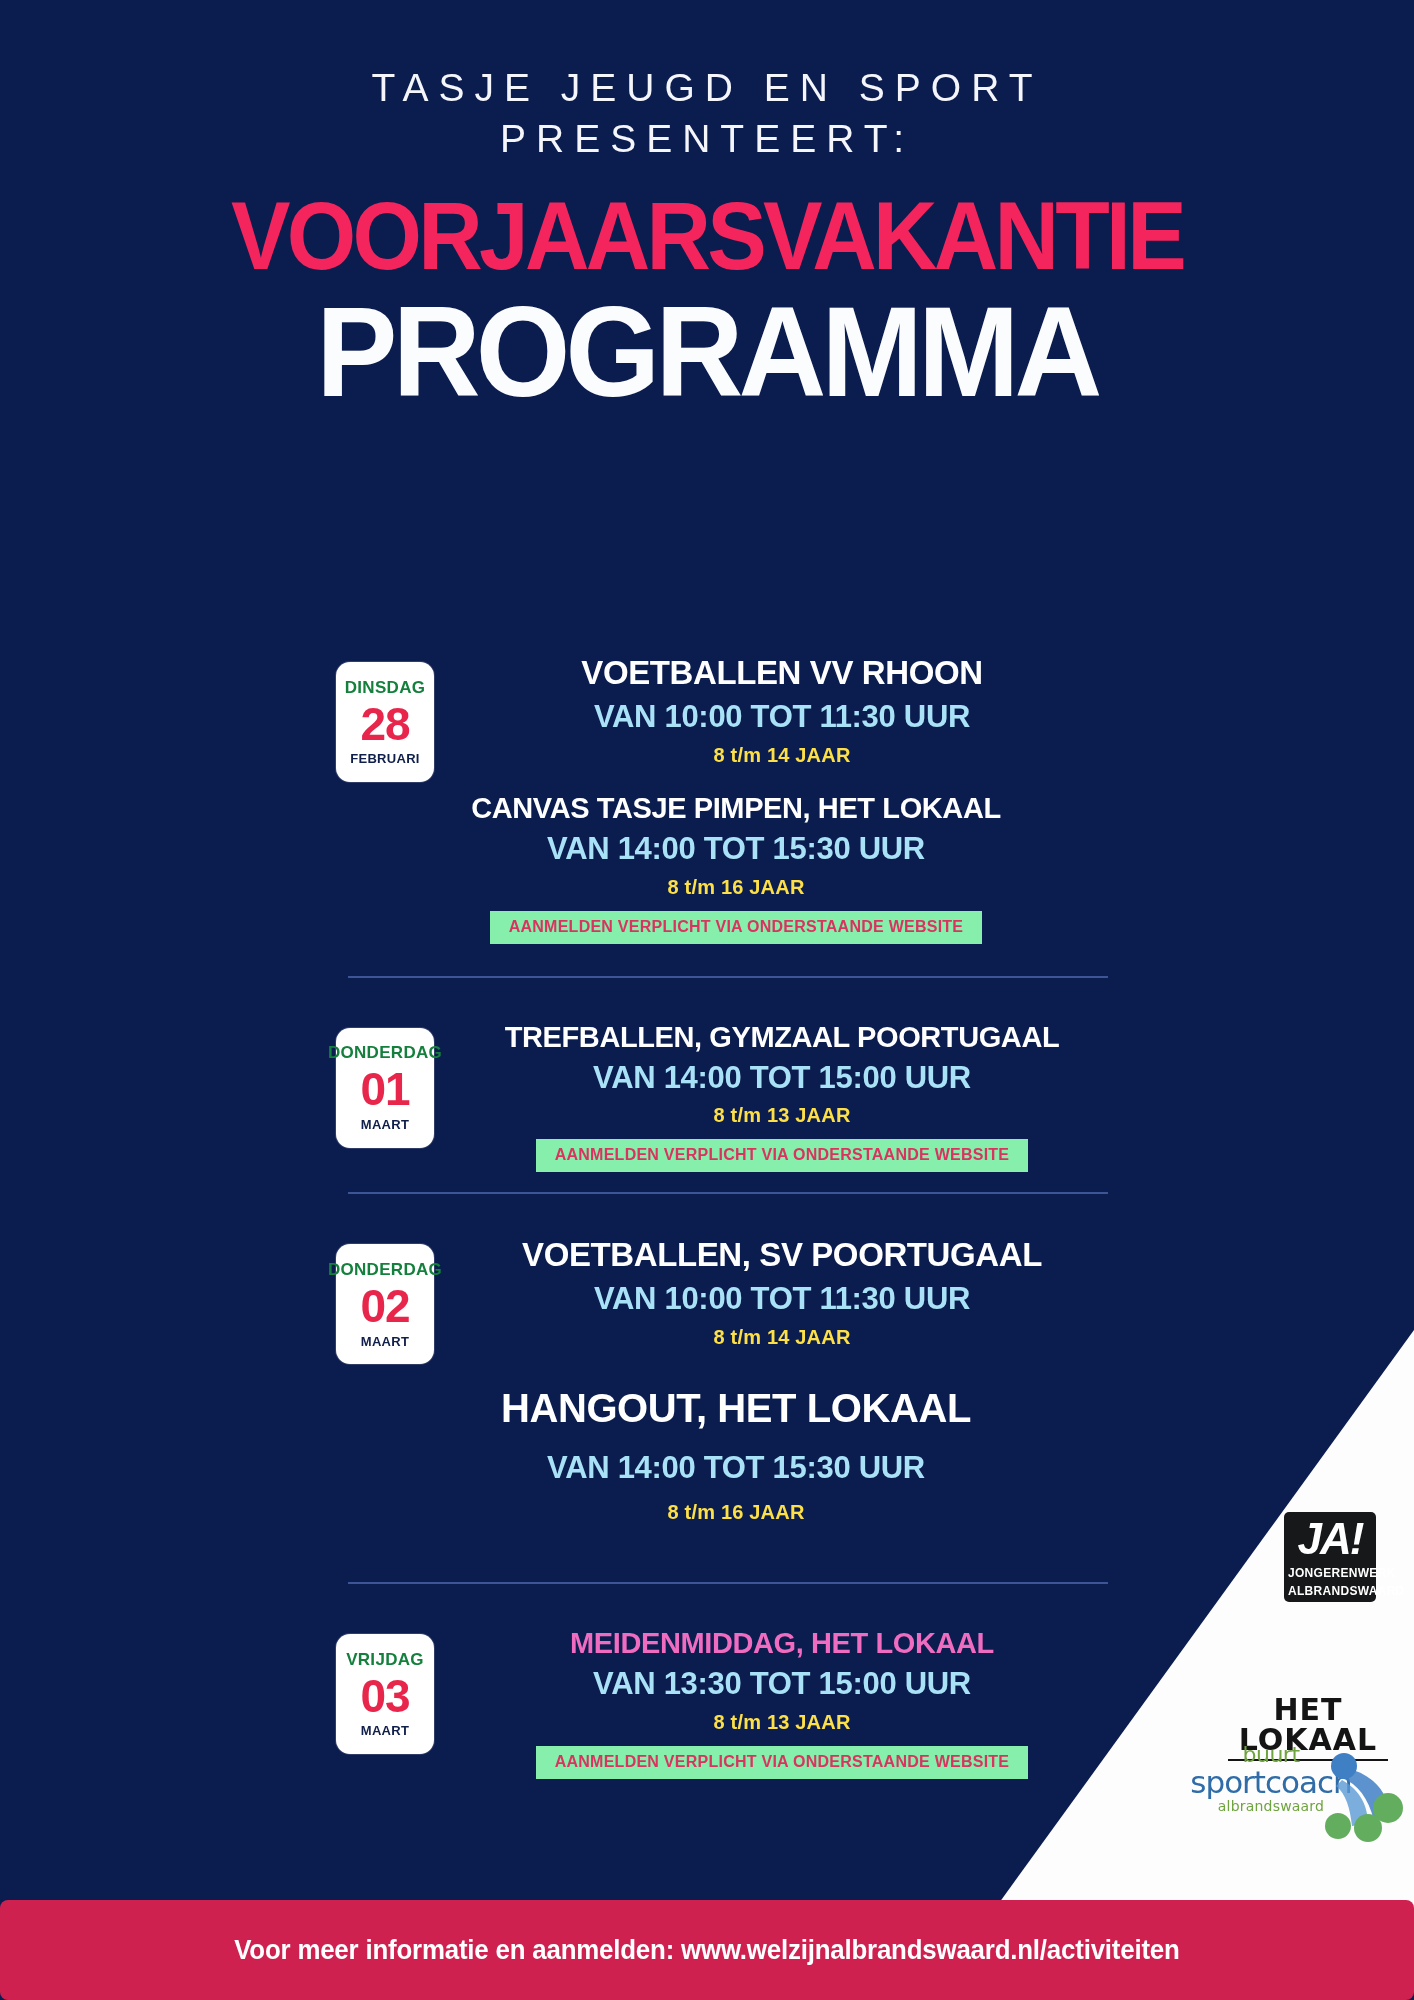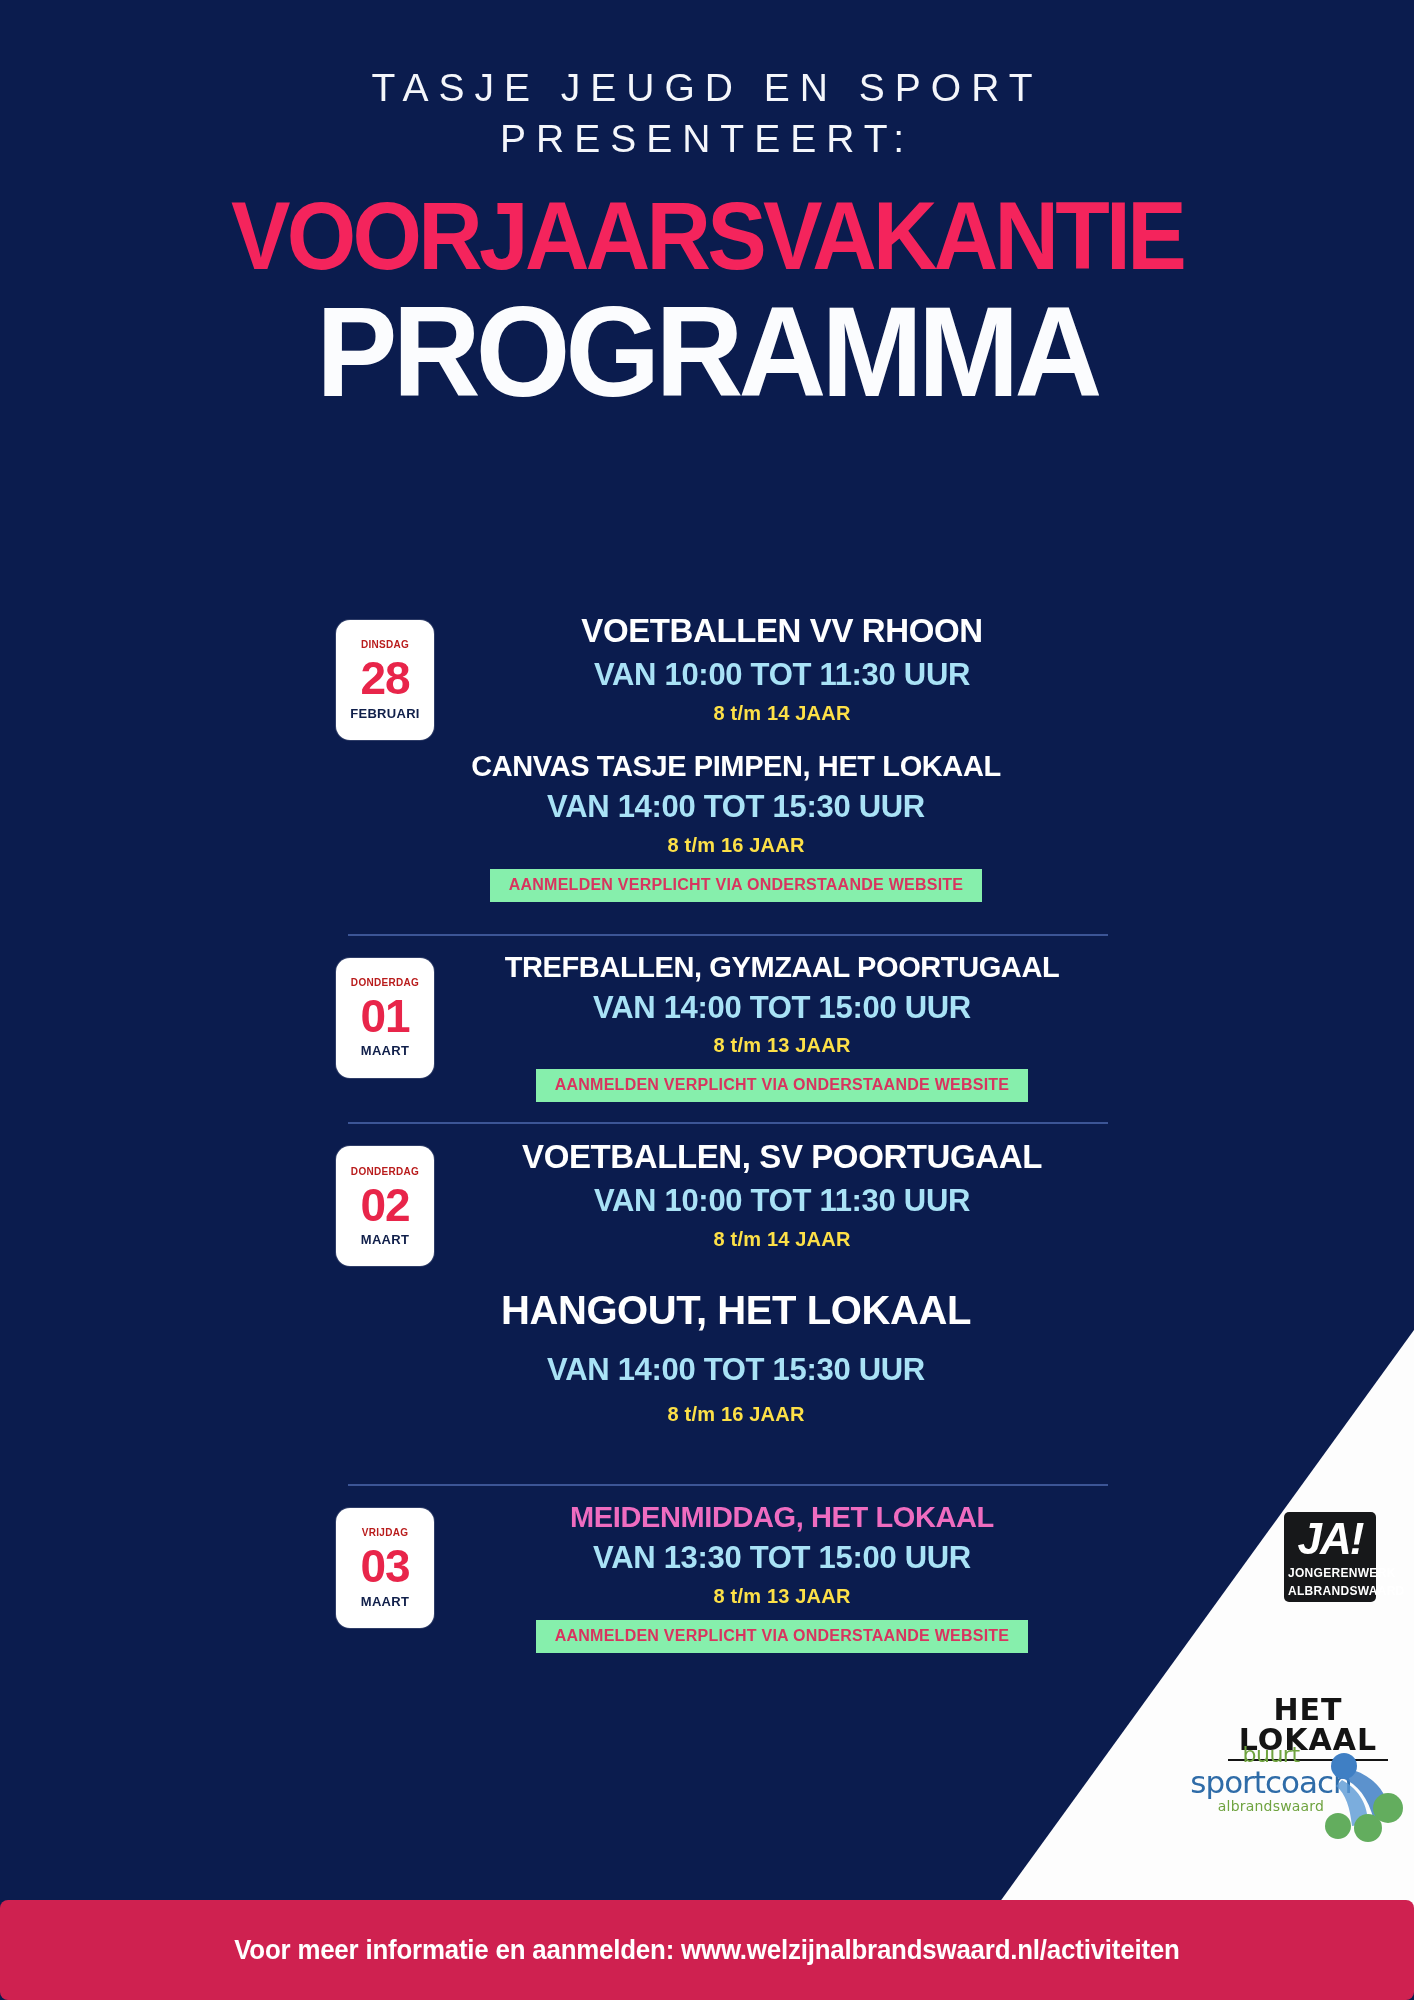--- a/index.html
+++ b/index.html
@@ -82,43 +82,43 @@
     position:absolute;
     left:0; top:8px;
     width:98px; height:120px;
     background:#ffffff;
     border-radius:14px;
     display:flex; flex-direction:column;
     align-items:center; justify-content:center;
     box-shadow:0 0 0 1px rgba(255,255,255,0.15);
   }
   .badge-day {
-    color:#b91c1c;
-    font-size:10px;
+    color:#15803d;
+    font-size:17px;
     font-weight:700;
     letter-spacing:0.3px;
     line-height:1;
   }
   .badge-num {
     color:#e8254a;
     font-size:46px;
     font-weight:700;
     letter-spacing:-1px;
     line-height:1.16;
     margin:2px 0 1px;
   }
   .badge-month {
     color:#101f4a;
     font-size:13px;
     font-weight:700;
     letter-spacing:0.3px;
     line-height:1;
   }
 
-  .body { padding-left:92px; text-align:center; }
+  .body { padding-left:92px; text-align:center;margin-top:42px; }
   .body.noindent { padding-left:0; text-align:center; }
 
   .ev-title {
     color:#ffffff;
     font-size:33px;
     font-weight:700;
     letter-spacing:-0.4px;
     line-height:1.18;
     white-space:nowrap;
   }

